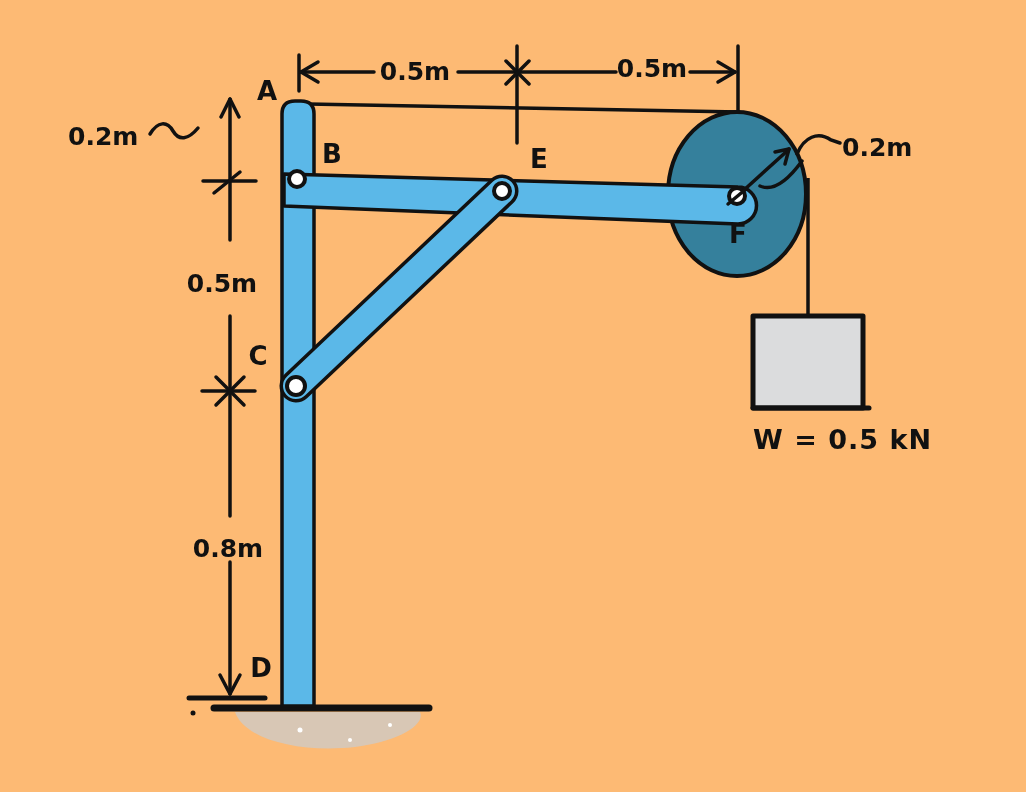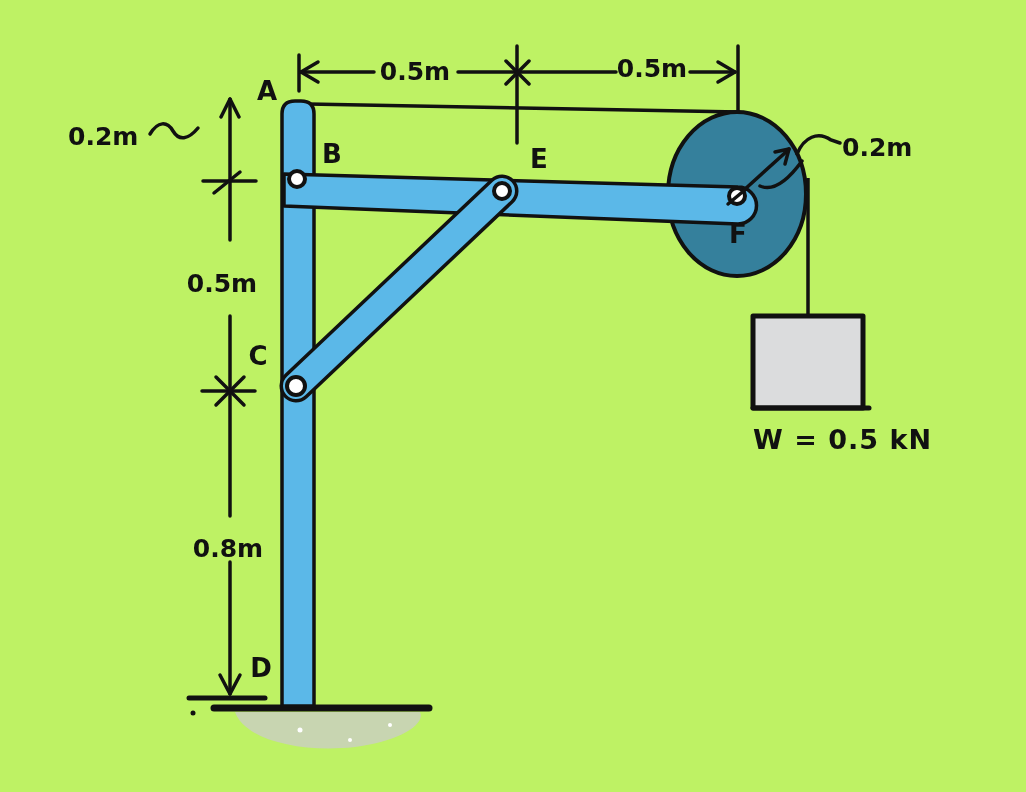--- a/index.html
+++ b/index.html
@@ -1,17 +1,17 @@
 <!DOCTYPE html>
 <html><head>
 <meta charset="utf-8">
 <style>
   html,body{margin:0;padding:0;background:#ffffff;}
   .stage{
-    position:relative;width:1026px;height:792px;background:#bef264;overflow:hidden;
+    position:relative;width:1026px;height:792px;background:#fdba74;overflow:hidden;
     font-family:"DejaVu Sans", sans-serif;
   }
   svg{display:block;}
   .ink{stroke:#111111;}
   .thin{stroke-width:3.5;fill:none;stroke-linecap:round;}
   .dim{stroke-width:3.5;fill:none;stroke-linecap:round;}
   .member-outline{stroke-width:3.5;stroke-linejoin:round;}
   .pin{fill:#ffffff;stroke-width:4;}
   .label{font-weight:700;fill:#111111;}
   .joint-label{font-size:26px;}

